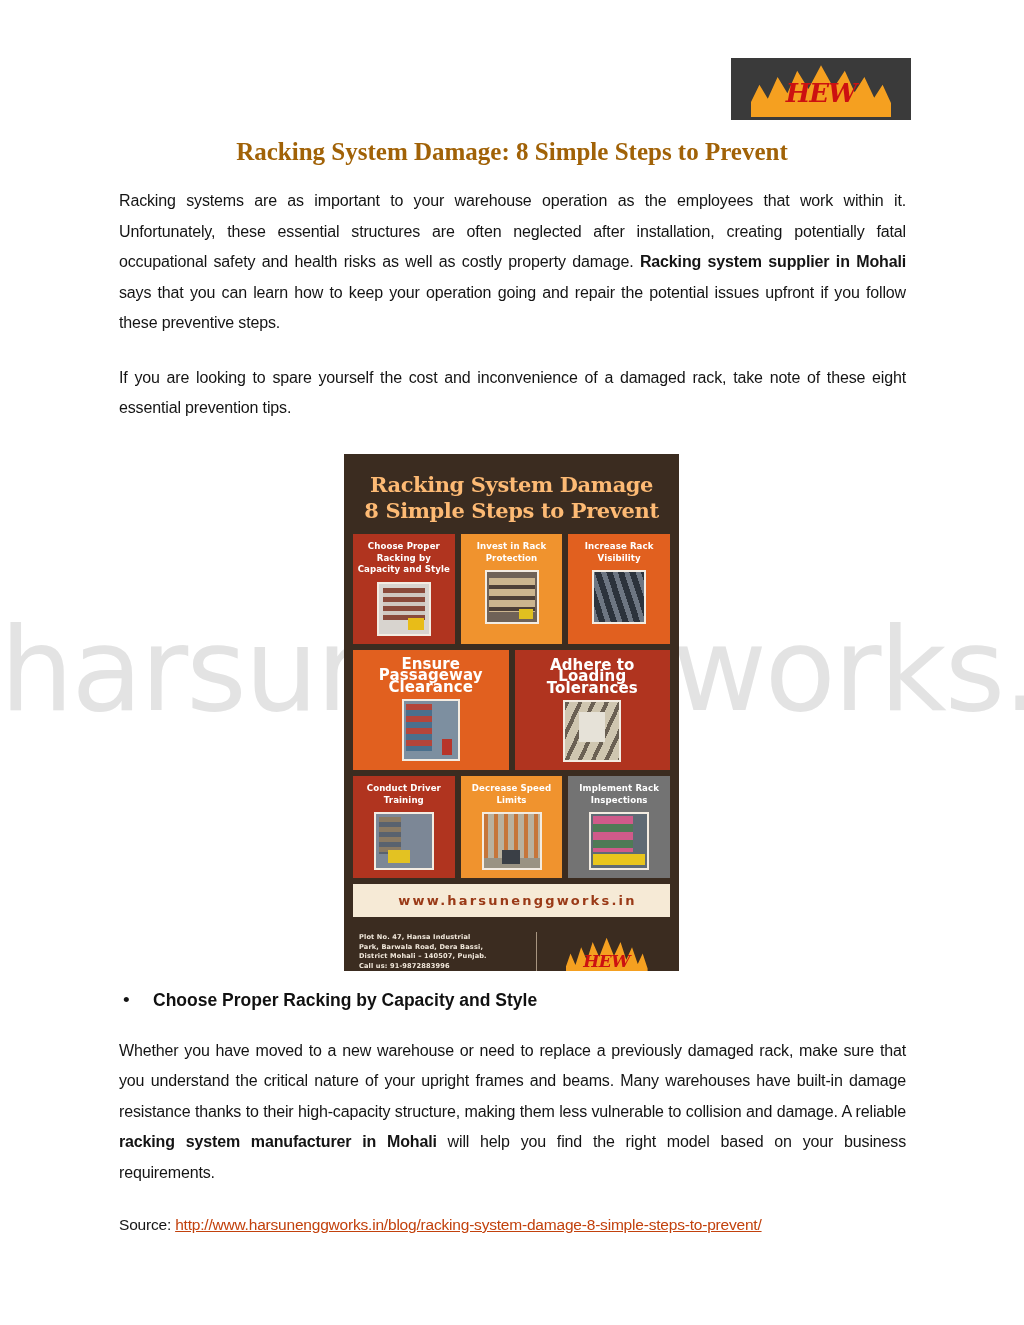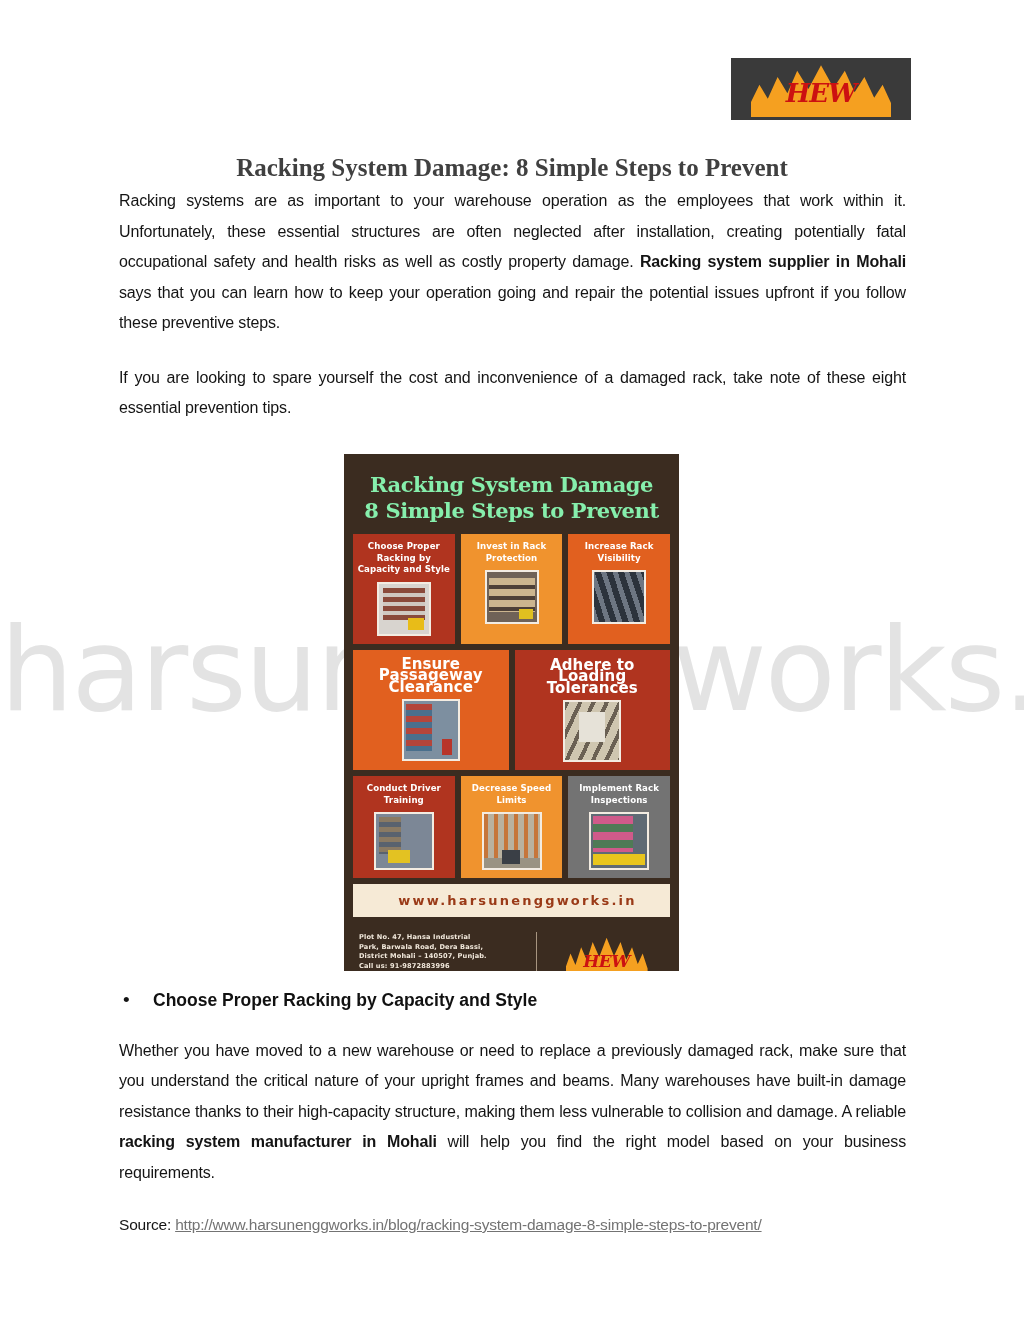--- a/index.html
+++ b/index.html
@@ -72,27 +72,27 @@
     font-weight: bold;
     font-size: 26px;
     color: #cc1111;
     letter-spacing: -1px;
   }
 
   
   .doc-title {
     position: absolute;
     left: 0;
-    top: 154px;
+    top: 138px;
     width: 1024px;
     text-align: center;
     font-family: "Liberation Serif", serif;
     font-weight: bold;
     font-size: 25px;
-    color: #404040;
+    color: #a16207;
     z-index: 2;
   }
 
   
   .content {
     position: absolute;
     left: 119px;
     top: 186px;
     width: 787px;
     z-index: 2;
@@ -132,21 +132,21 @@
   }
 
   .source-line {
     font-family: "Liberation Sans", sans-serif;
     font-size: 15.5px;
     line-height: 26px;
     color: #141414;
     letter-spacing: -0.2px;
   }
   .source-link {
-    color: #737373;
+    color: #c2410c;
     text-decoration: underline;
   }
 
   
   .info {
     position: absolute;
     left: 344px;
     top: 454px;
     width: 335px;
     height: 517px;
@@ -154,21 +154,21 @@
     z-index: 2;
     box-sizing: border-box;
     padding: 0;
     overflow: hidden;
   }
   .info-title {
     padding: 18px 14px 10px 14px;
     text-align: center;
     font-family: "DejaVu Serif", serif;
     font-weight: bold;
-    color: #86efac;
+    color: #fdba74;
     font-size: 21px;
     line-height: 26px;
     letter-spacing: -0.4px;
   }
   .grid {
     padding: 0 9px;
   }
   .grid-row {
     display: flex;
     gap: 6px;

